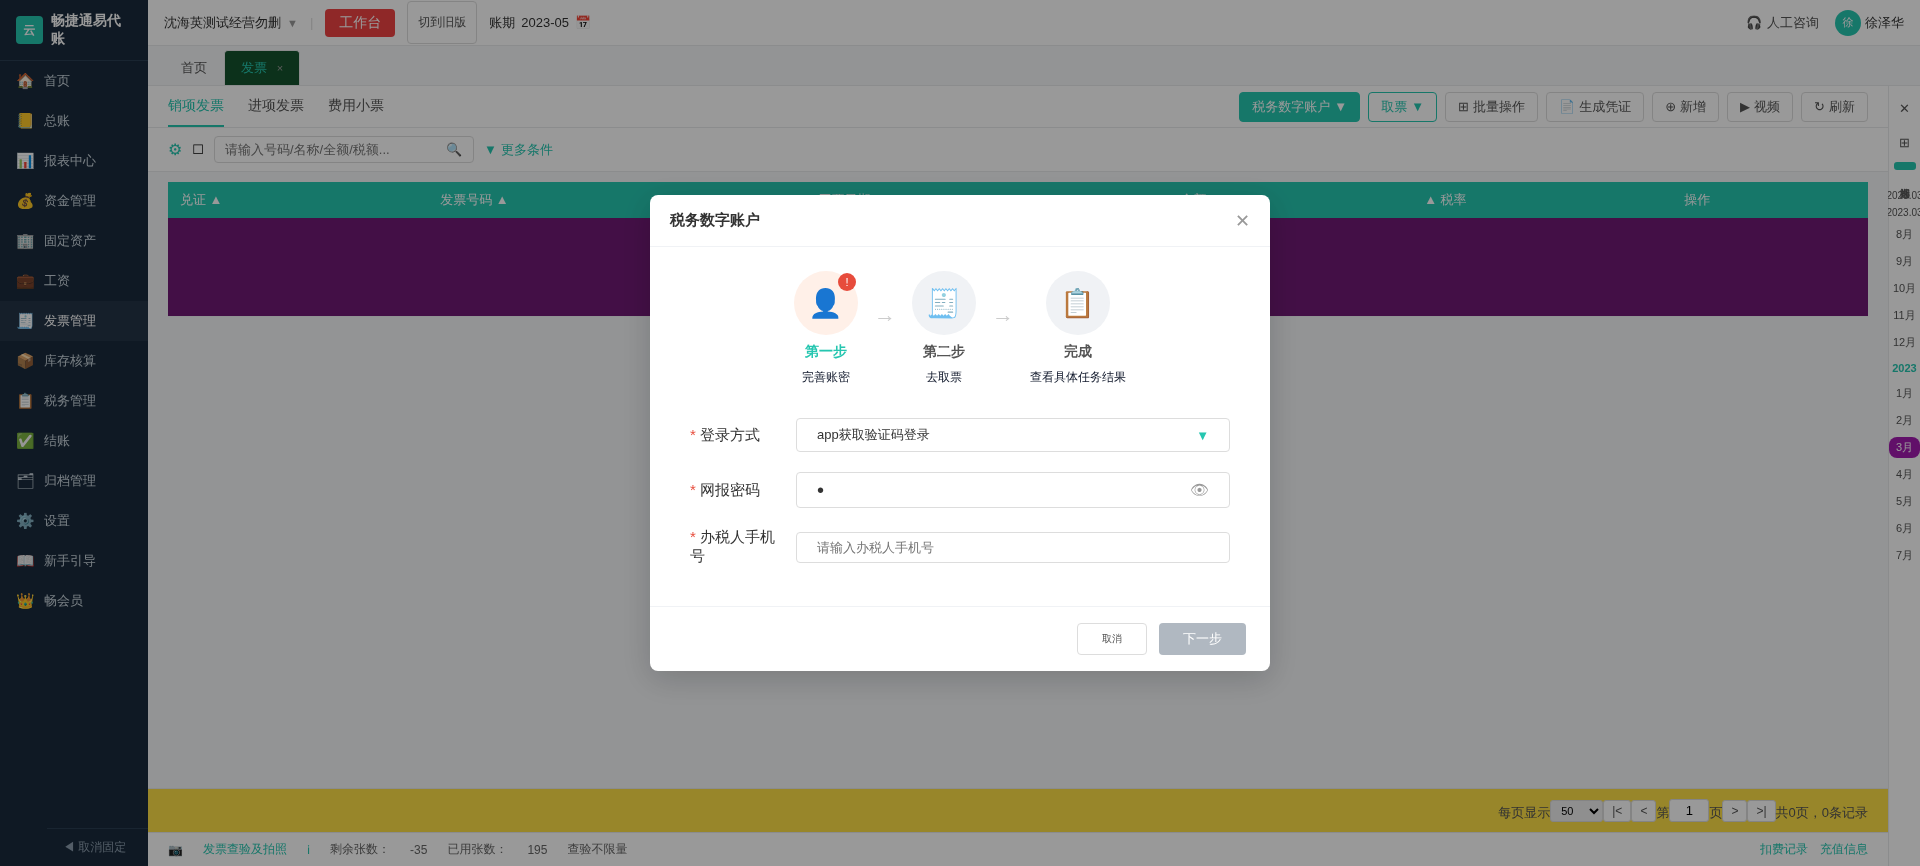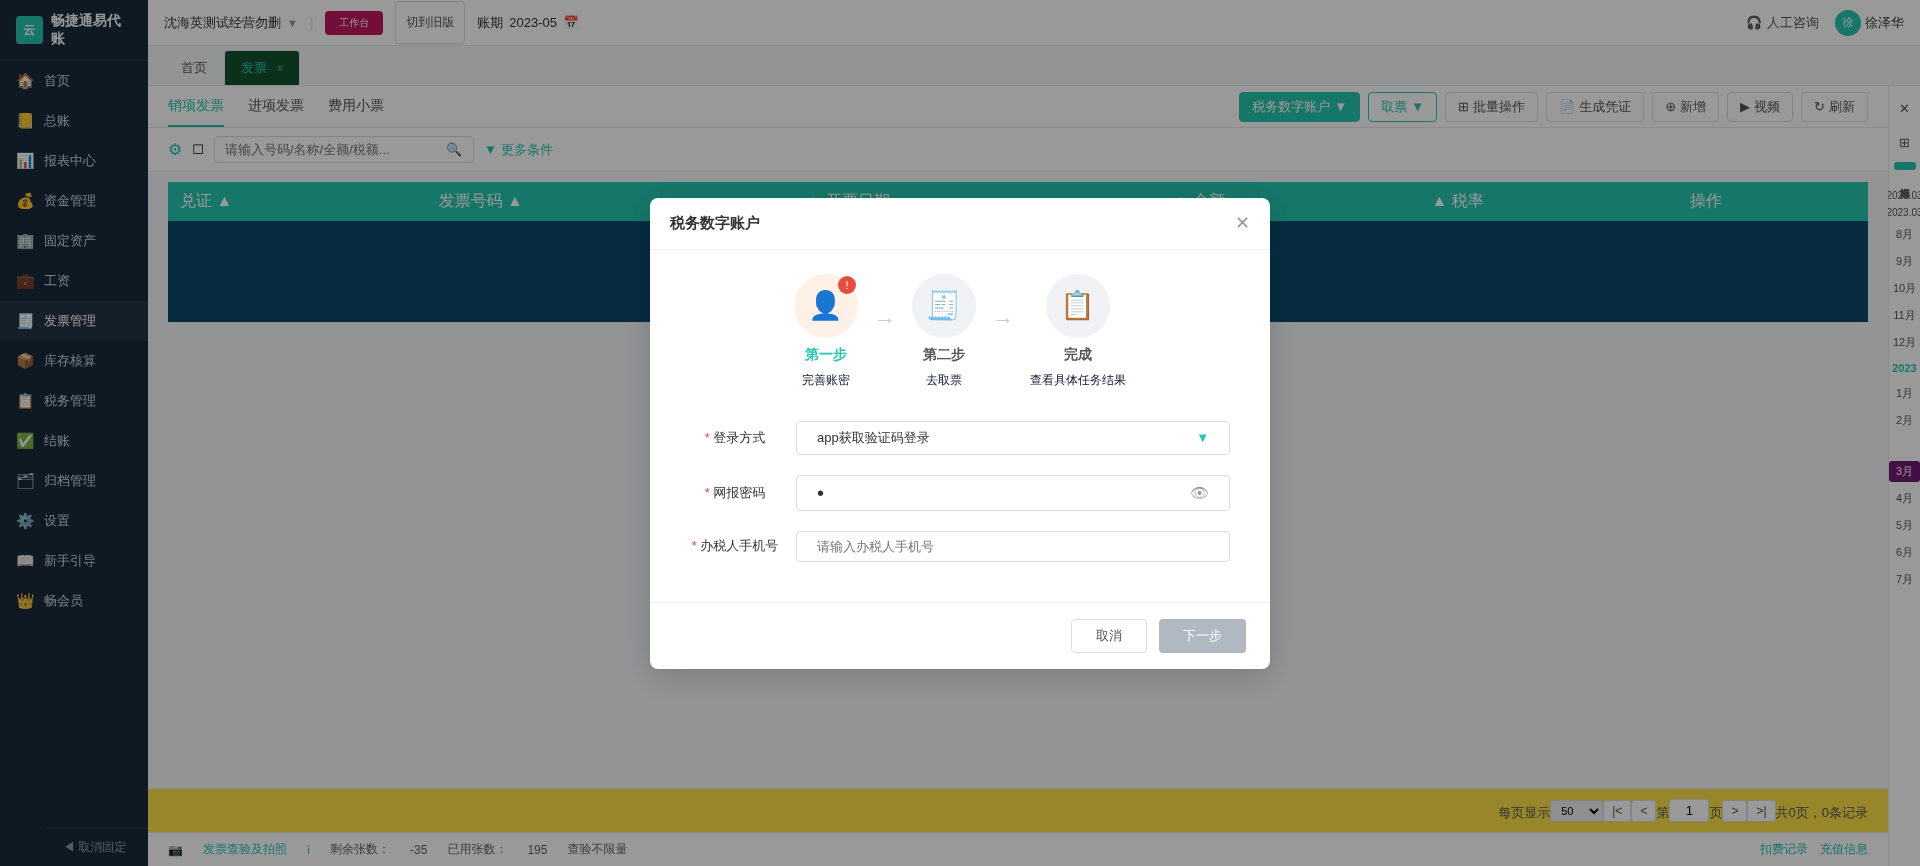--- a/index.html
+++ b/index.html
@@ -81,26 +81,26 @@
       display: flex;
       align-items: center;
       gap: 6px;
       font-size: 13px;
       color: #333;
       cursor: pointer;
     }
     .topbar-company .chevron { color: #999; font-size: 11px; }
     .topbar-sep { color: #ddd; }
     .topbar-btn {
-      background: #be185d;
+      background: #ef4444;
       color: white;
       border: none;
       border-radius: 4px;
       padding: 5px 14px;
-      font-size: 10px;
+      font-size: 14px;
       cursor: pointer;
     }
     .topbar-period {
       display: flex;
       align-items: center;
       gap: 6px;
       font-size: 13px;
       color: #333;
     }
     .topbar-switch-btn {
@@ -275,22 +275,22 @@
     
     .table-wrap {
       flex: 1;
       overflow: auto;
       background: #f5f7f9;
       padding: 10px 20px;
     }
     .data-table {
       width: 100%;
       border-collapse: collapse;
-      background: #0c4a6e;
-      font-size: 16px;
+      background: #701a75;
+      font-size: 13px;
     }
     .data-table th {
       background: #26c6b0;
       color: white;
       padding: 9px 12px;
       text-align: left;
       font-weight: normal;
       white-space: nowrap;
     }
     .data-table td {
@@ -366,24 +366,23 @@
     }
     .month-item {
       font-size: 11px;
       color: #555;
       cursor: pointer;
       padding: 3px 0;
       text-align: center;
       width: 100%;
     }
     .month-item.active {
-      background: #701a75;
+      background: #a21caf;
       color: white;
-      border-radius: 3px;
-      margin-top: 24px;
+      border-radius: 8px;
     }
     .month-item.current-year {
       color: #26c6b0;
       font-weight: bold;
     }
 
     
     .overlay {
       position: fixed;
       top: 0; left: 0; right: 0; bottom: 0;
@@ -479,22 +478,22 @@
       color: #0f172a;
     }
     .form-row {
       display: flex;
       align-items: center;
       margin-bottom: 20px;
       gap: 16px;
     }
     .form-label {
       width: 90px;
-      text-align: center;
-      font-size: 13px;
+      text-align: left;
+      font-size: 15px;
       color: #333;
       flex-shrink: 0;
     }
     .form-label .required { color: #e74c3c; }
     .form-control {
       flex: 1;
       display: flex;
       align-items: center;
       border: 1px solid #ddd;
       border-radius: 4px;
@@ -527,21 +526,21 @@
       display: flex;
       justify-content: flex-end;
       gap: 12px;
       border-top: 1px solid #f0f2f5;
     }
     .btn-cancel {
       padding: 7px 24px;
       border: 1px solid #ddd;
       border-radius: 4px;
       background: #fff;
-      font-size: 13px;
+      font-size: 10px;
       cursor: pointer;
       color: #555;
       margin-left: 24px;
     }
     .btn-next {
       padding: 7px 24px;
       border: none;
       border-radius: 4px;
       background: #b0b8c1;
       font-size: 13px;

